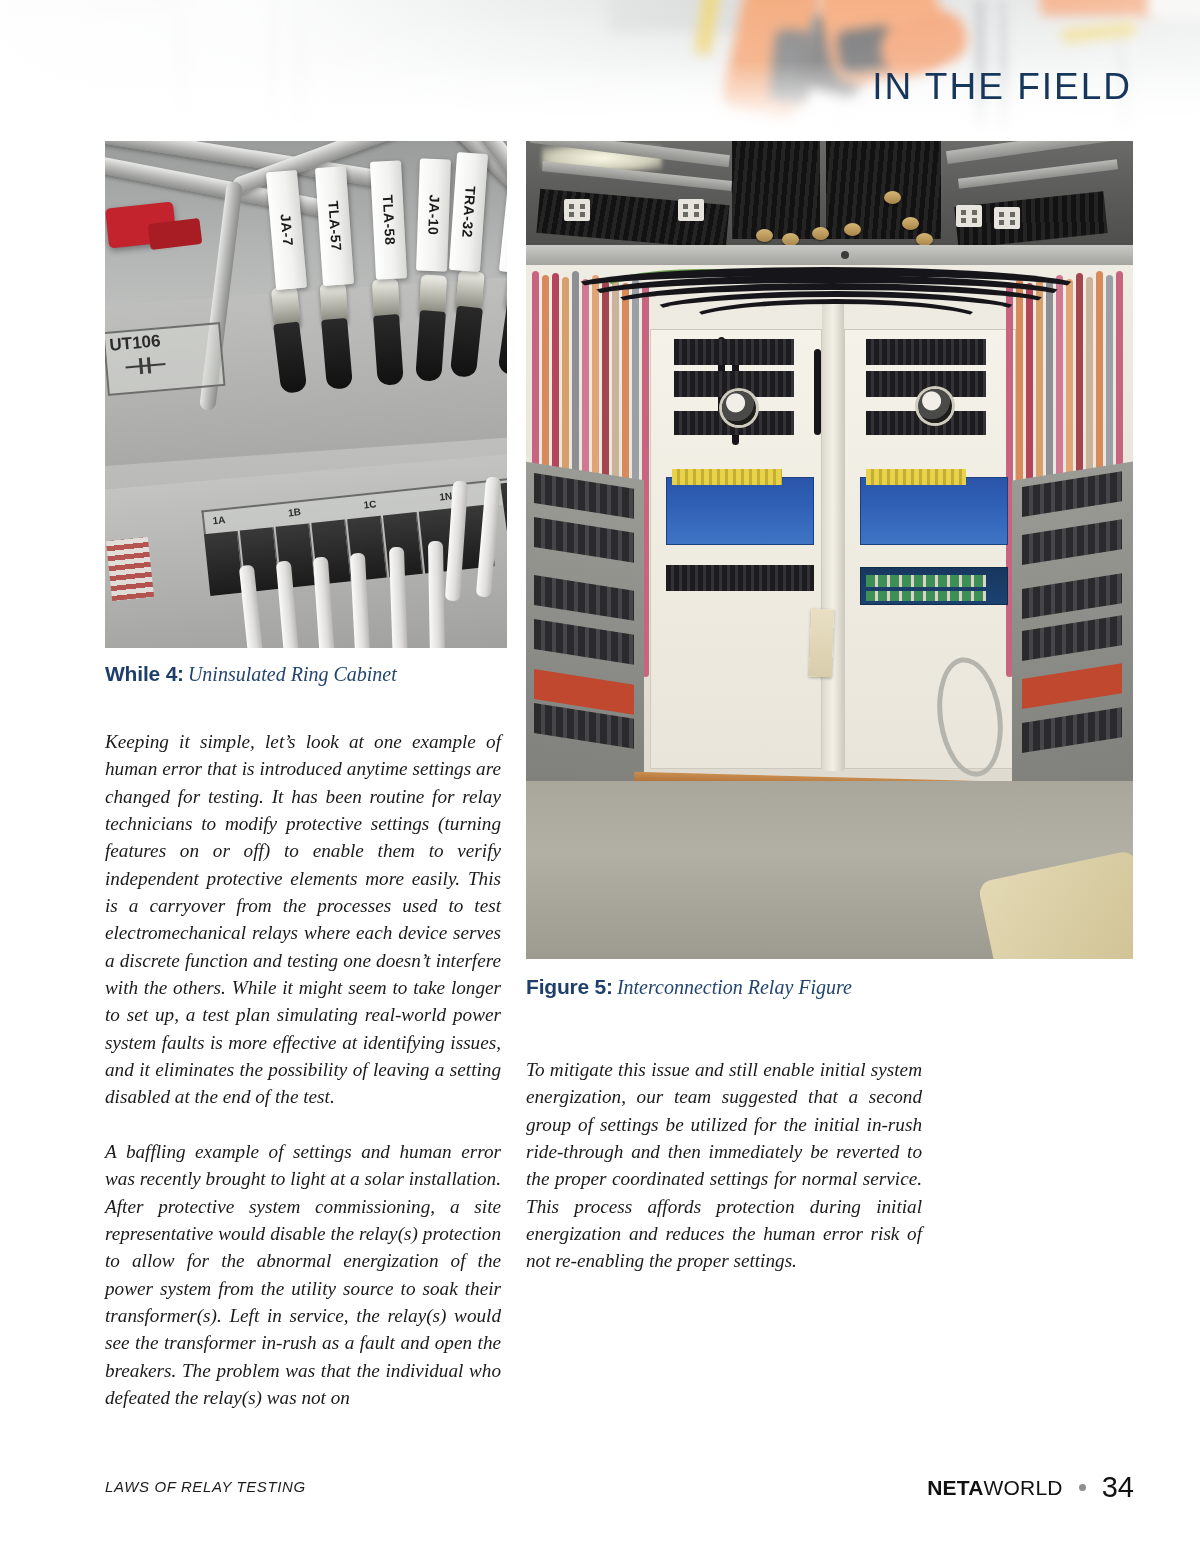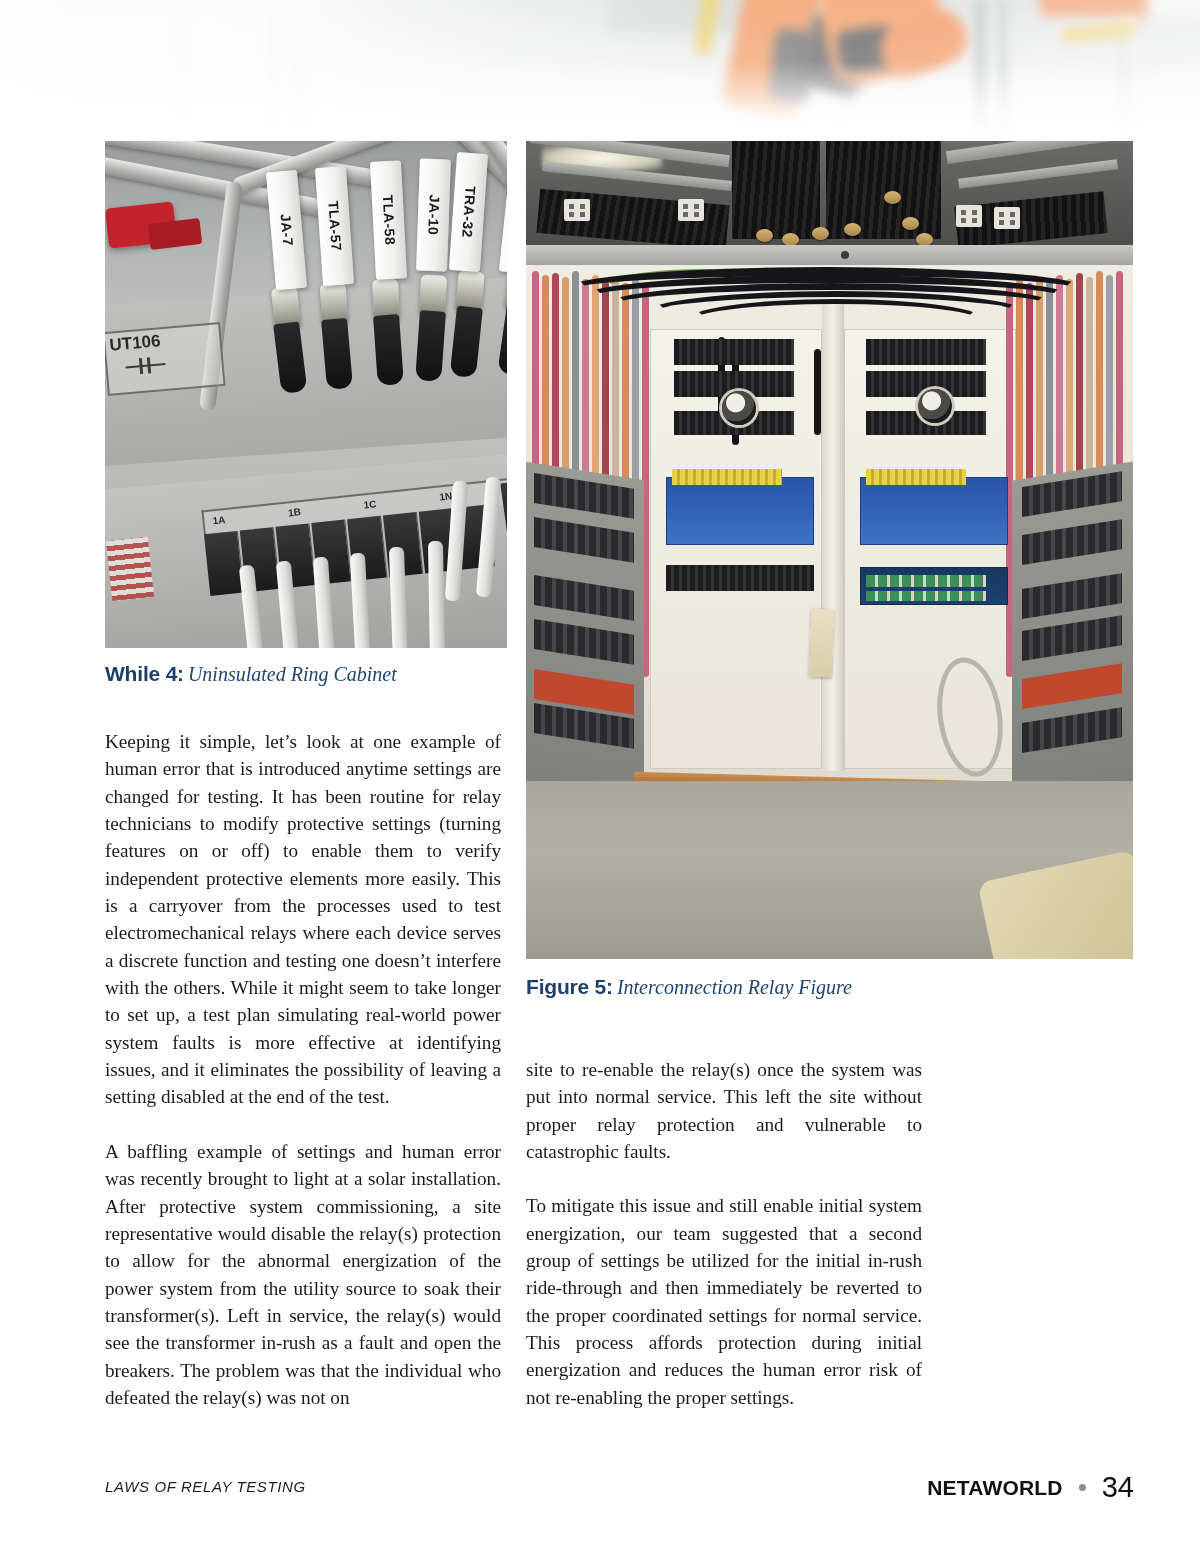--- a/index.html
+++ b/index.html
@@ -252,21 +252,21 @@
     font-size: 21px; color: #1f3f6b; letter-spacing: -.2px;
   }
   .cap-txt {
     font-family: "Liberation Serif", serif; font-style: italic;
     font-size: 20px; color: #22446e;
   }
   #cap4 { left: 105px; top: 662px; }
   #cap5 { left: 526px; top: 975px; }
 
   
-  .col { position: absolute; width: 396px; }
+  .col { position: absolute; width: 396px; font-style: italic; }
   .col p {
     font-family: "Liberation Serif", serif;
     font-size: 19.2px;
     line-height: 27.35px;
     color: #1a1a1a;
     text-align: justify;
     text-justify: inter-word;
     margin: 0 0 27px 0;
     hyphens: none;
   }
@@ -278,21 +278,21 @@
     position:absolute; left: 105px; top: 1478px;
     font-family: "Liberation Sans", sans-serif; font-style: italic;
     font-size: 15px; letter-spacing: .6px; color: #1c1c1c;
   }
   .footer-right {
     position:absolute; right: 66px; top: 1471px;
     display: flex; align-items: center; gap: 16px;
   }
   .brand { font-family:"Liberation Sans", sans-serif; font-size: 21px; letter-spacing:.2px; color:#111; }
   .brand b { font-weight: 700; }
-  .brand span { font-weight: 700; }
+  .brand span { font-weight: 400; }
   .fdot { width: 7px; height: 7px; border-radius: 50%; background:#8e8e8e; display:inline-block; }
   .pagenum { font-family:"Liberation Sans", sans-serif; font-size: 29px; color:#111; font-weight: 400; }
 </style>
 </head>
 <body>
 
 <div class="page">
 
   <div class="banner">
     <div class="banner-photo">
@@ -312,20 +312,21 @@
       <div class="gl tool-a"></div>
       <div class="gl gl-b"></div>
       <div class="gl tool-c"></div>
       <div class="gl gl-c"></div>
       <div class="gl or-r"></div>
       <div class="gl wh-r"></div>
       <div class="gl yel-b"></div>
       <div class="banner-fade"></div>
       <div class="banner-fade2"></div>
     </div>
+    <div class="section-title">IN THE FIELD</div>
   </div>
 
   <div class="fig4-wrap">
     <div class="f4">
       <div class="f4-bg"></div>
       <div class="f4-face"></div>
       <div class="f4-face2"></div>
       <div class="f4-red"></div>
       <div class="f4-red2"></div>
       <div class="f4-flag"></div>
@@ -531,21 +532,20 @@
     <span class="cap-lbl">Figure 5:</span>
     <span class="cap-txt">Interconnection Relay Figure</span>
   </div>
 
   <div class="col" id="col-left">
     <p>Keeping it simple, let’s look at one example of human error that is introduced anytime settings are changed for testing. It has been routine for relay technicians to modify protective settings (turning features on or off) to enable them to verify independent protective elements more easily. This is a carryover from the processes used to test electromechanical relays where each device serves a discrete function and testing one doesn’t interfere with the others. While it might seem to take longer to set up, a test plan simulating real-world power system faults is more effective at identifying issues, and it eliminates the possibility of leaving a setting disabled at the end of the test.</p>
     <p>A baffling example of settings and human error was recently brought to light at a solar installation. After protective system commissioning, a site representative would disable the relay(s) protection to allow for the abnormal energization of the power system from the utility source to soak their transformer(s). Left in service, the relay(s) would see the transformer in-rush as a fault and open the breakers. The problem was that the individual who defeated the relay(s) was not on</p>
   </div>
 
   <div class="col" id="col-right">
-    <p>site to re-enable the relay(s) once the system was put into normal service. This left the site without proper relay protection and vulnerable to catastrophic faults.</p>
     <p>To mitigate this issue and still enable initial system energization, our team suggested that a second group of settings be utilized for the initial in-rush ride-through and then immediately be reverted to the proper coordinated settings for normal service. This process affords protection during initial energization and reduces the human error risk of not re-enabling the proper settings.</p>
   </div>
 
   <div class="footer-left">LAWS OF RELAY TESTING</div>
   <div class="footer-right">
     <div class="brand"><b>NETA</b><span>WORLD</span></div>
     <span class="fdot"></span>
     <div class="pagenum">34</div>
   </div>
 

